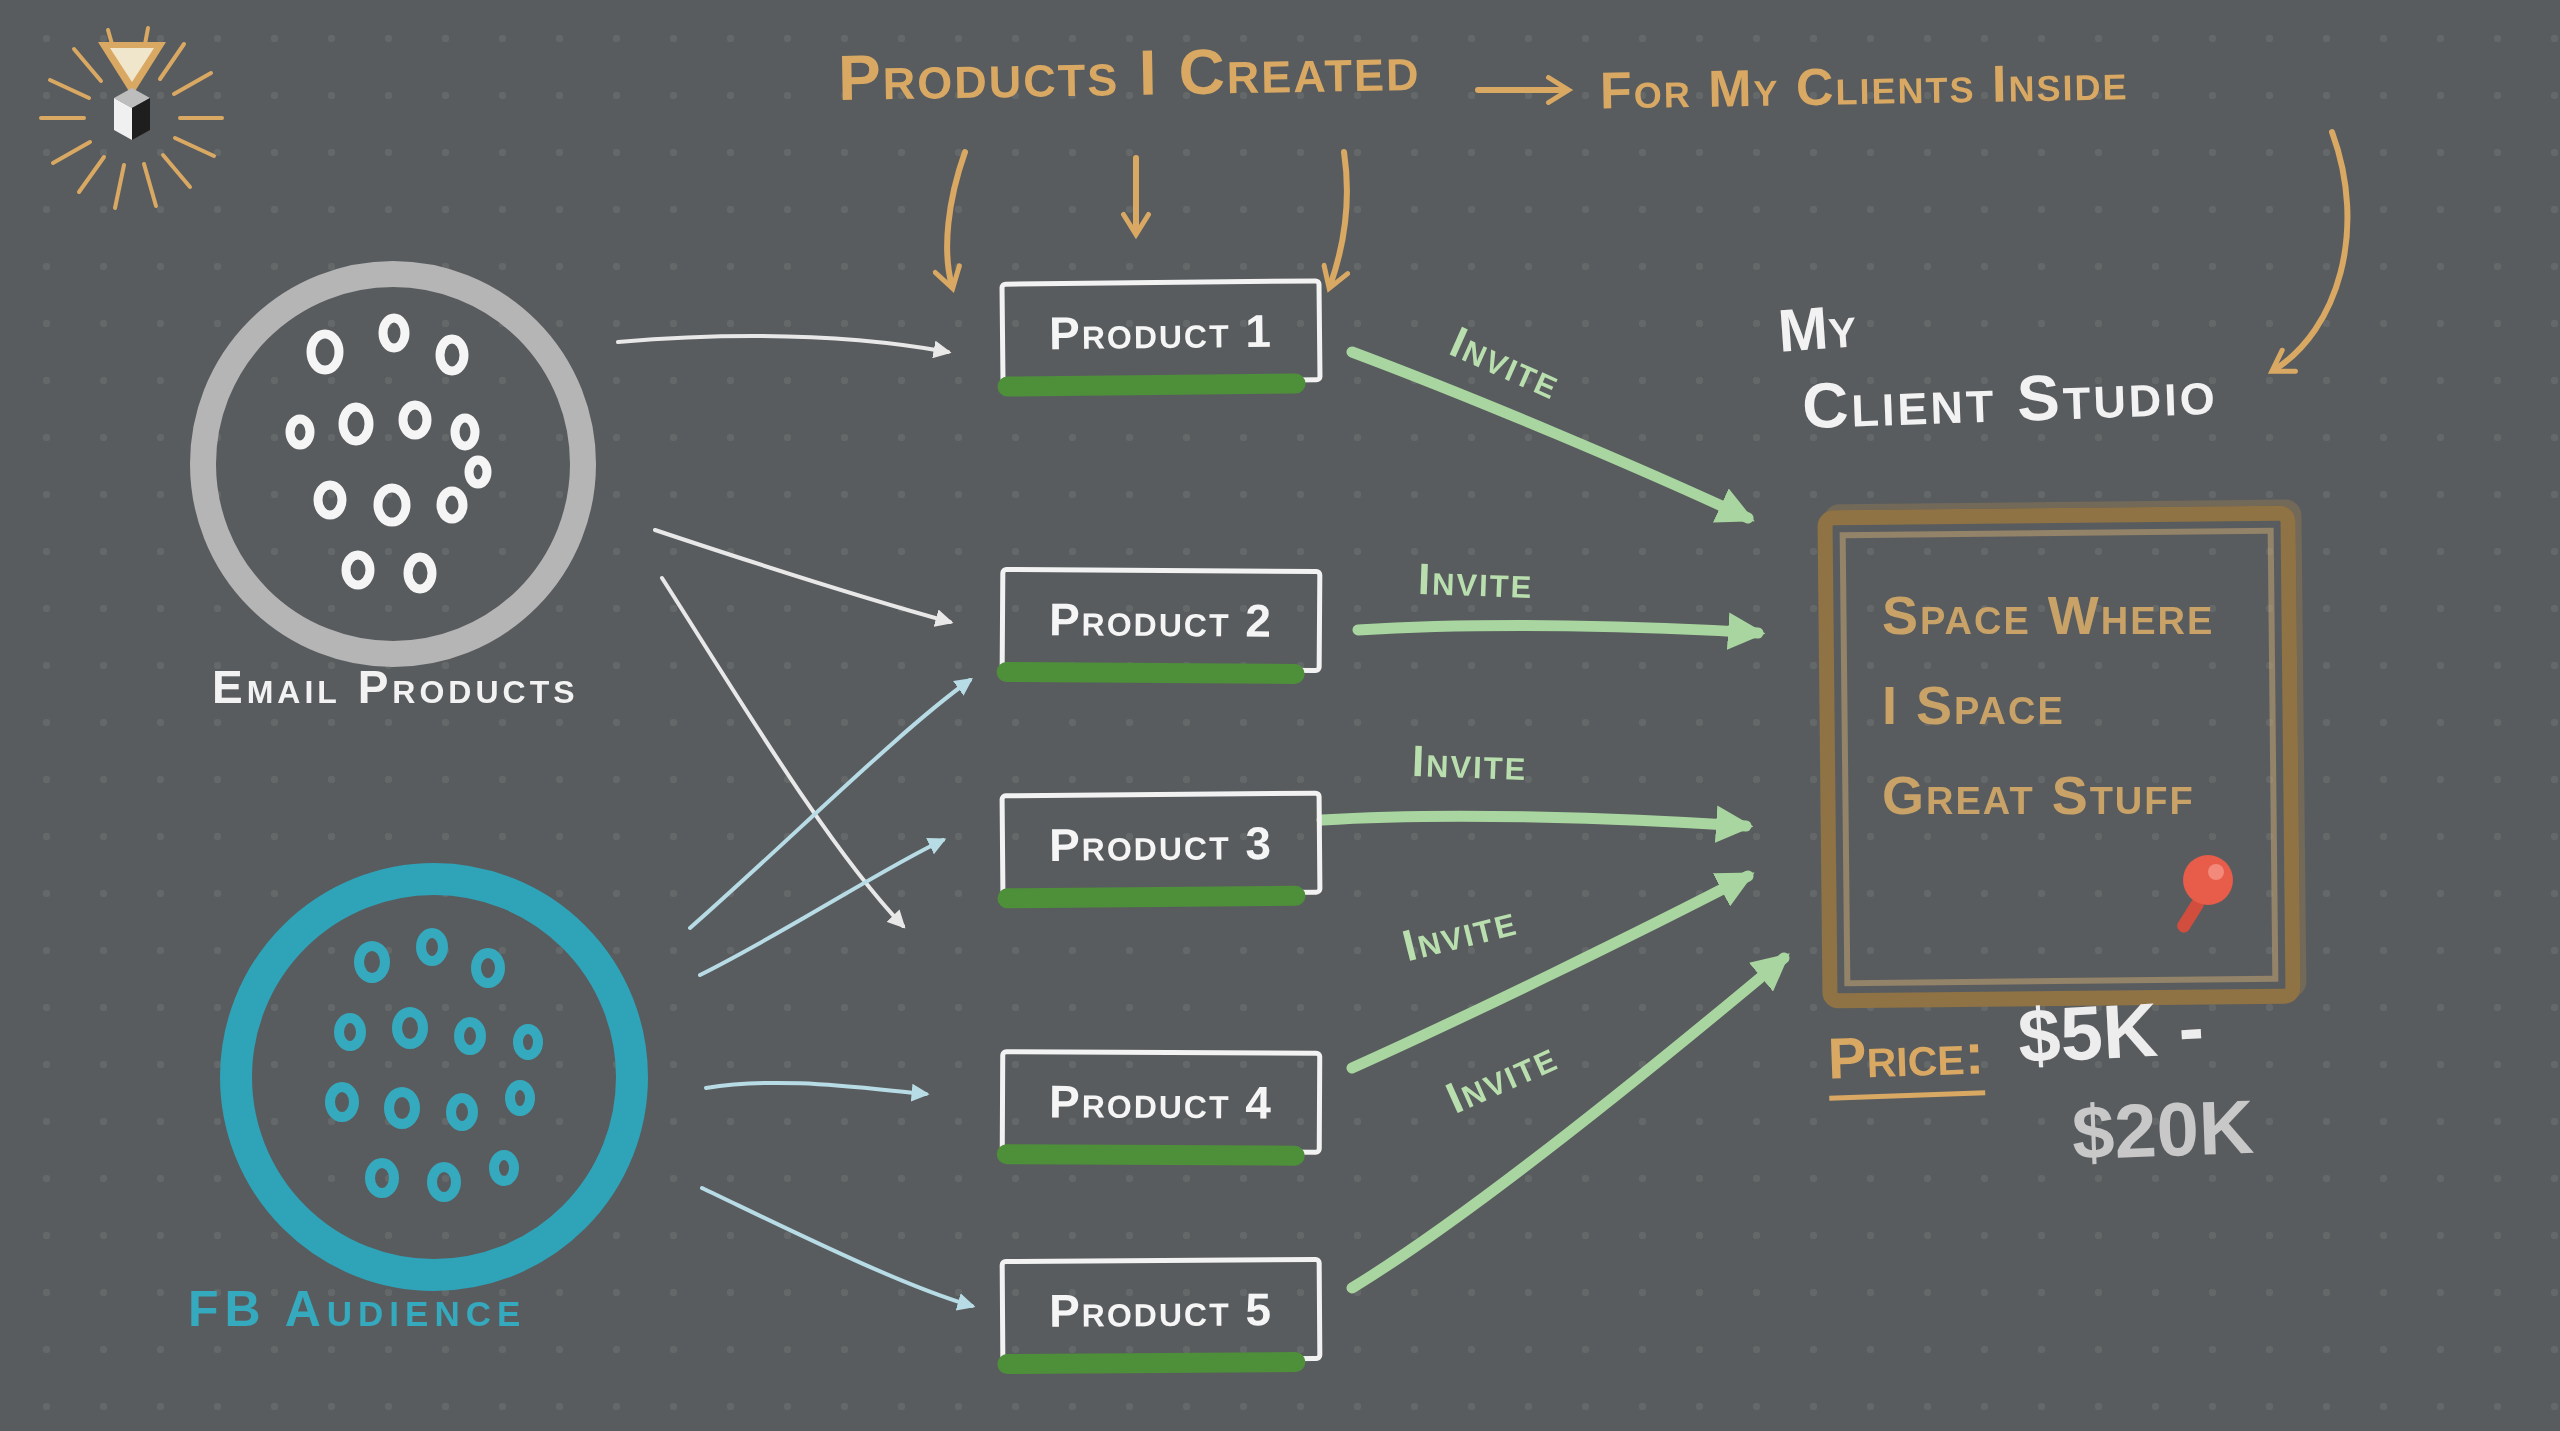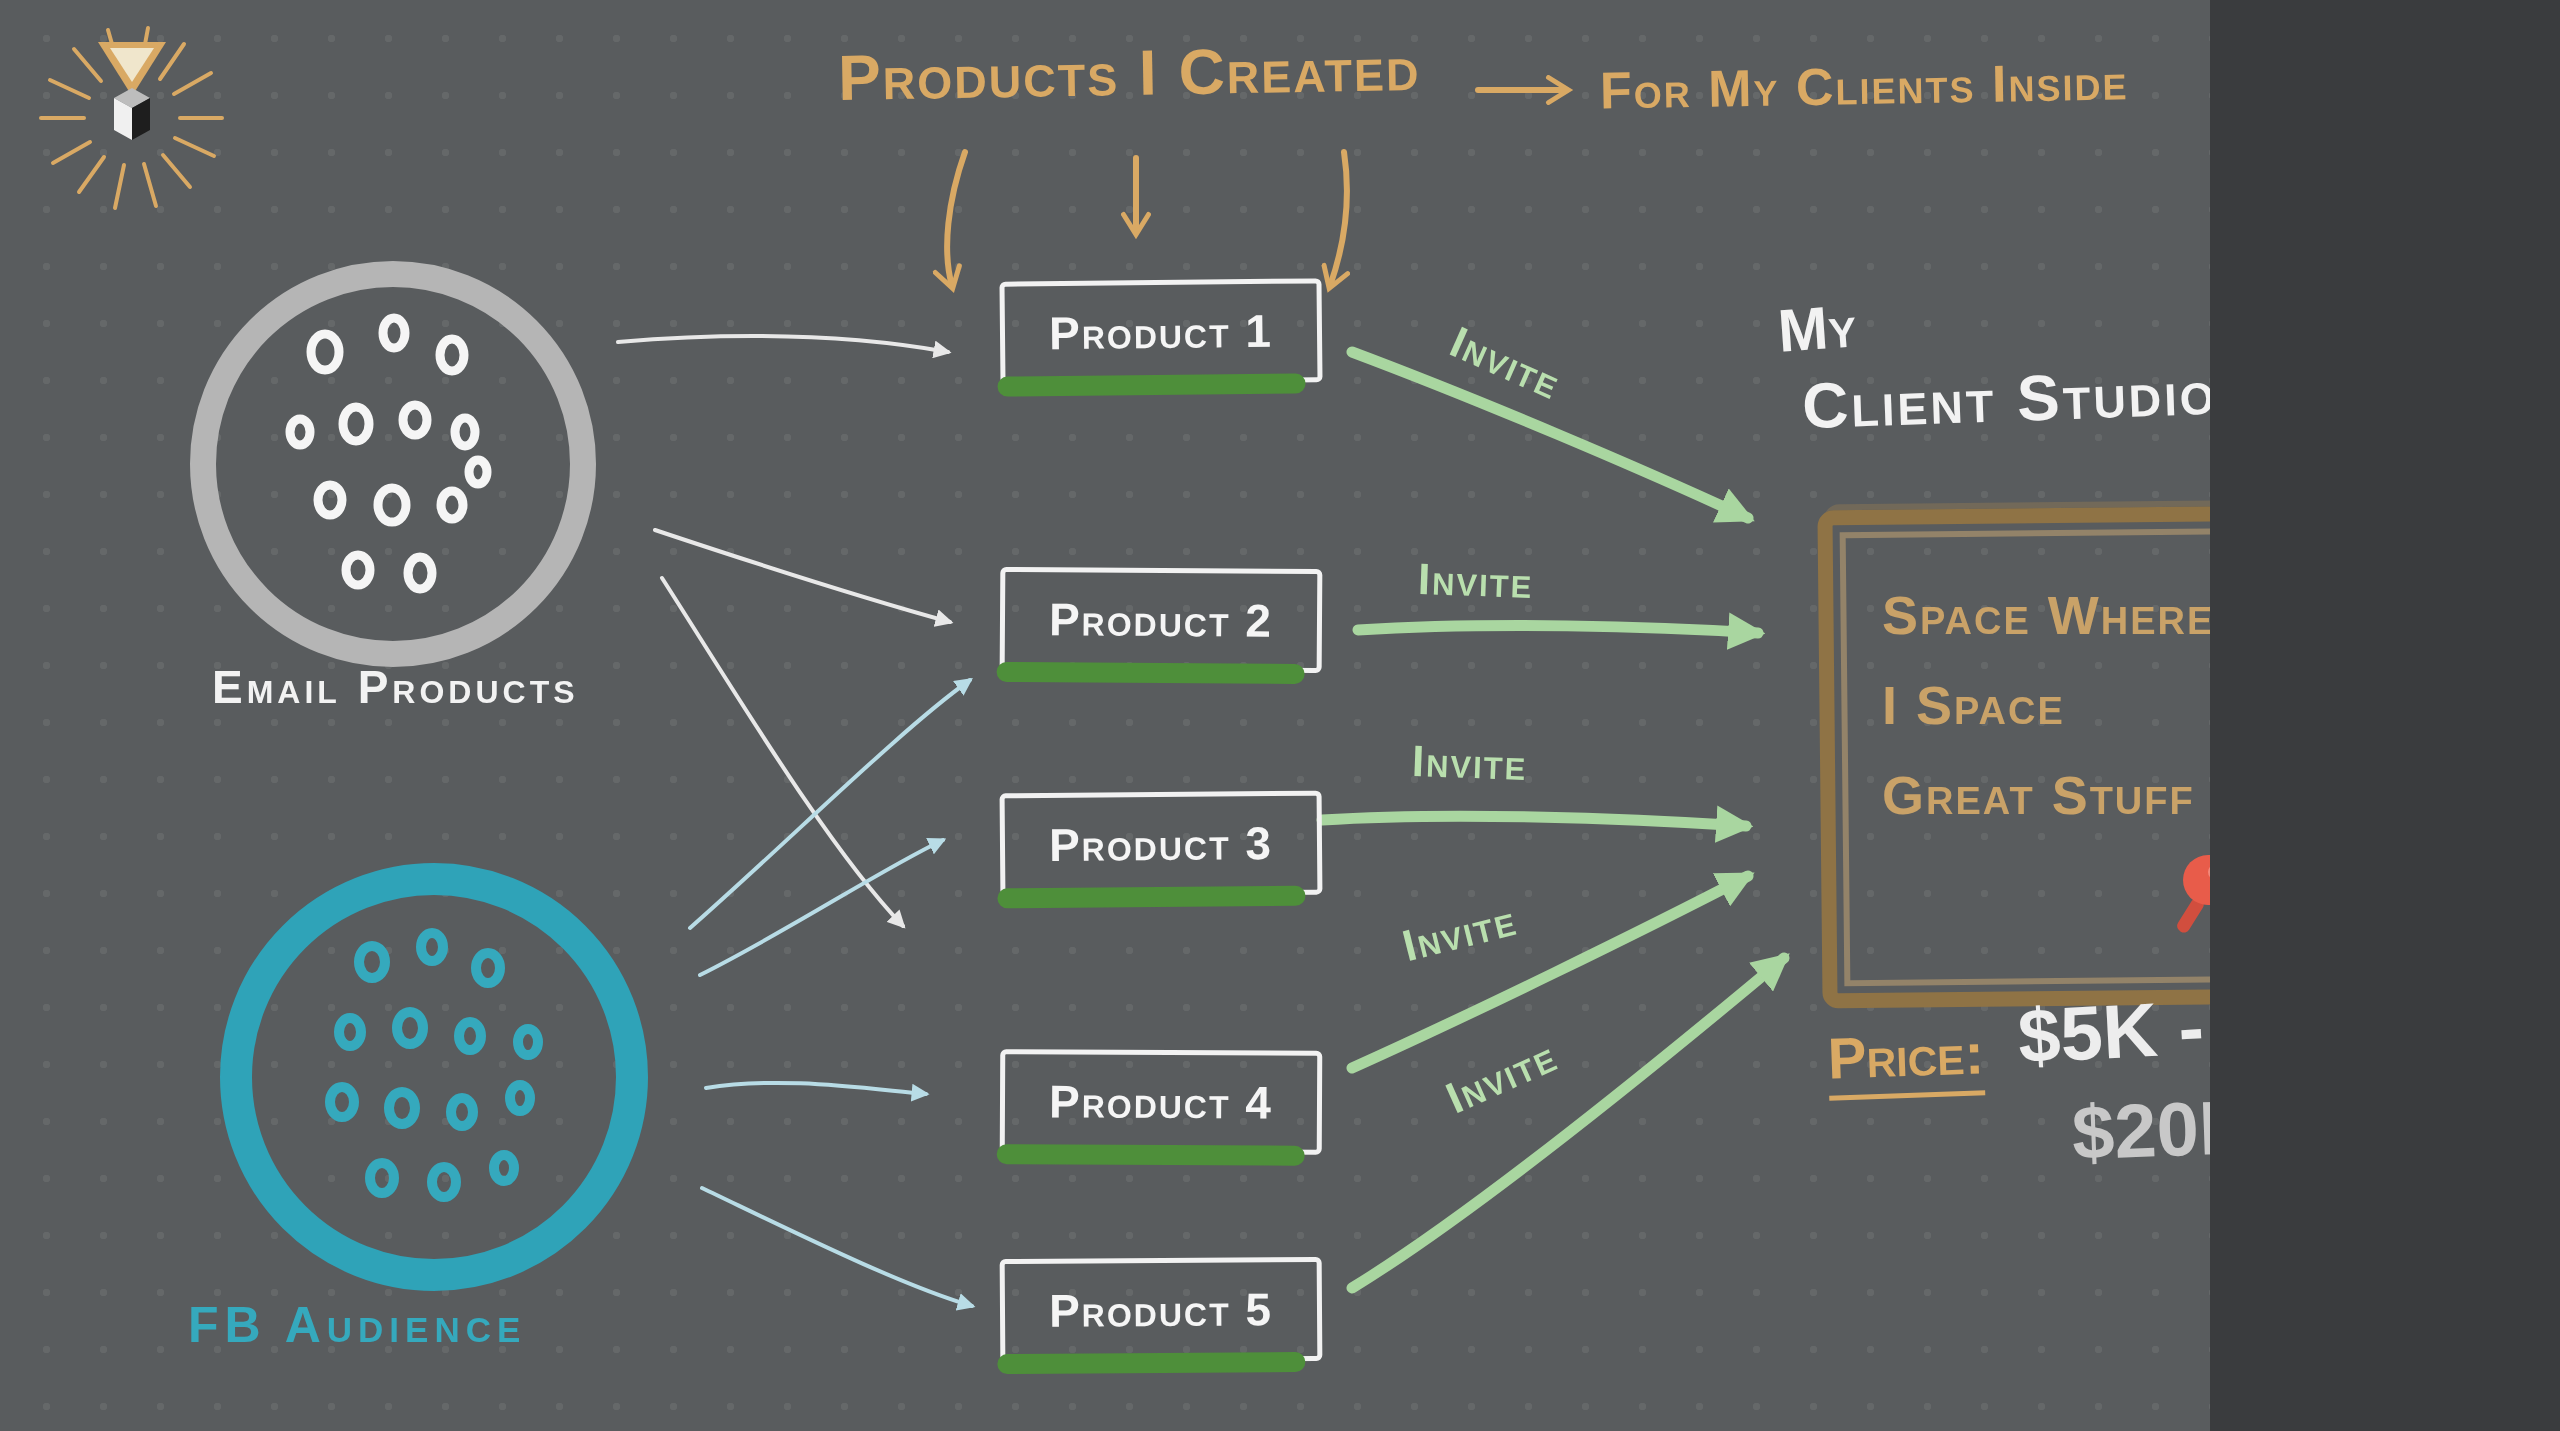--- a/index.html
+++ b/index.html
@@ -1,37 +1,37 @@
 <!DOCTYPE html>
 <html><head>
 <meta charset="utf-8">
 <style>
   html,body{margin:0;padding:0;background:#3a3c3e;}
   .canvas{
     position:relative;
-    width:2210px;height:1431px;
+    width:2560px;height:1431px;
     overflow:hidden;
     background-color:#595c5e;
     background-image:radial-gradient(circle, rgba(255,255,255,0.07) 3.5px, transparent 4px);
     background-size:57px 57px;
     background-position:18px 10px;
     font-family:"Liberation Sans",sans-serif;
   }
   .hand{
     font-family:"Liberation Sans",sans-serif;
     font-variant:small-caps;
     font-weight:700;
     white-space:nowrap;
     position:absolute;
   }
   svg.art{position:absolute;left:0;top:0;width:2560px;height:1431px;}
   .title{color:#d9a964;font-size:64px;letter-spacing:2px;transform:rotate(-1deg);}
   .subtitle{color:#d9a964;font-size:52px;letter-spacing:2px;transform:rotate(-1deg);}
   .aud-label-email{color:#f2f2f2;font-size:46px;letter-spacing:4px;}
-  .aud-label-fb{color:#35a9bd;font-size:50px;letter-spacing:6px;margin-top:16px;}
+  .aud-label-fb{color:#35a9bd;font-size:50px;letter-spacing:6px;}
   .product-box{
     position:absolute;left:1000px;width:312px;height:94px;
     border:5px solid #f2f2f2;border-radius:6px;
     display:flex;align-items:center;justify-content:center;
   }
   .product-box .green-bar{
     position:absolute;left:-8px;right:12px;bottom:-16px;height:20px;
     background:#4e8f3a;border-radius:10px;
   }
   .product-label{color:#f5f5f5;font-size:46px;font-variant:small-caps;font-weight:700;letter-spacing:2px;white-space:nowrap;}

